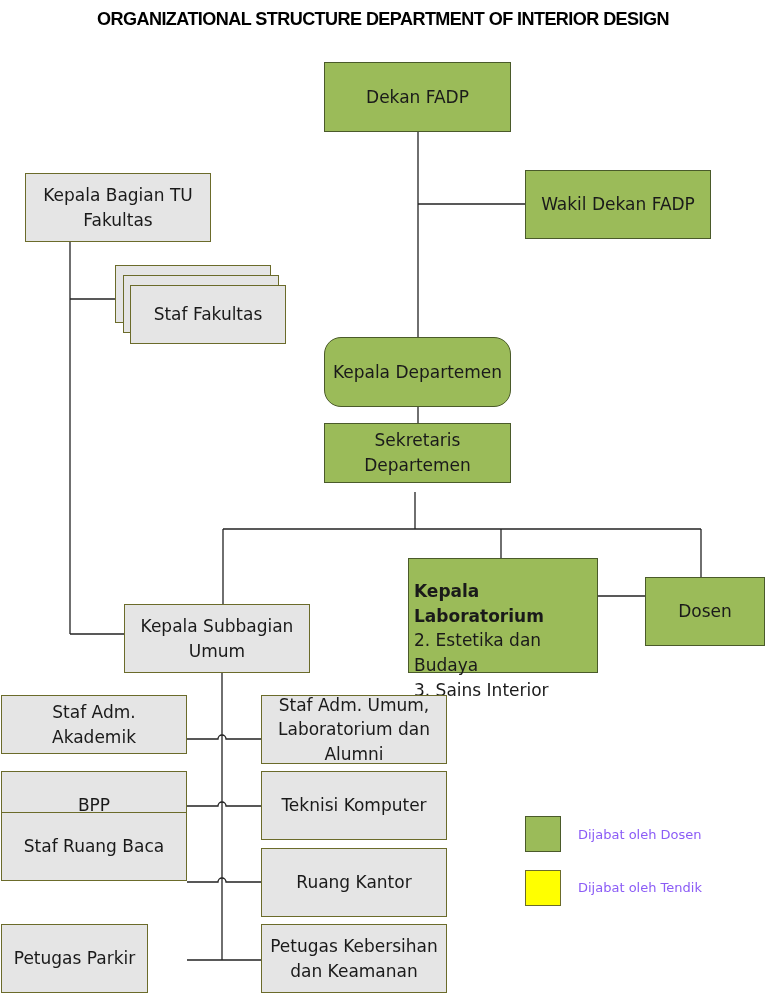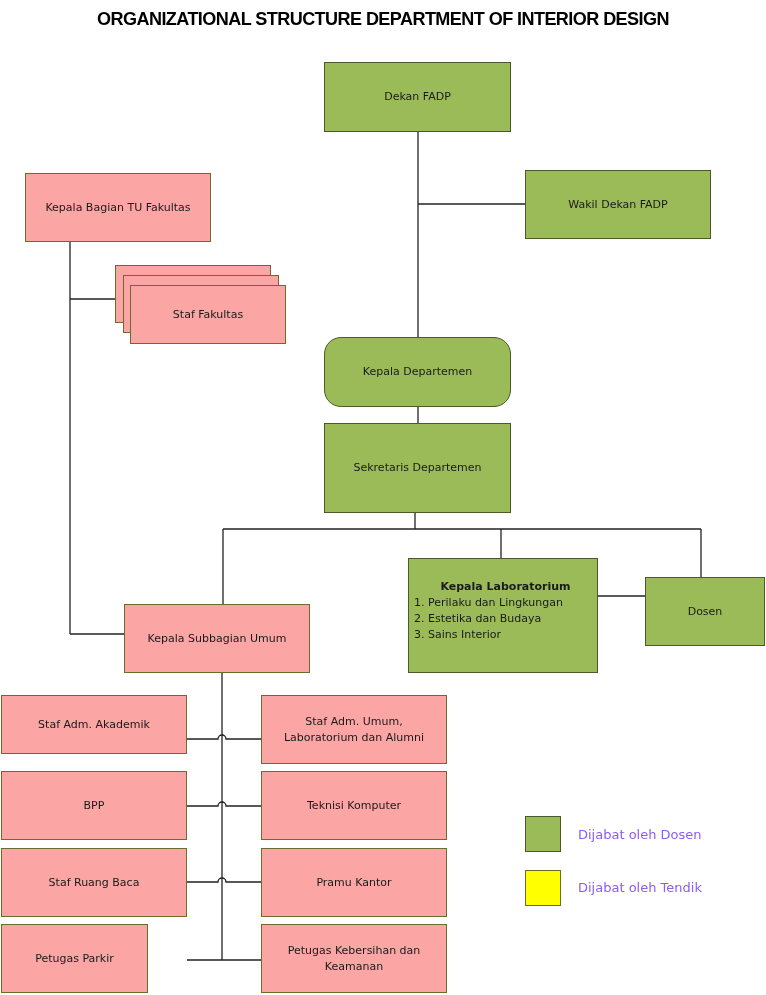--- a/index.html
+++ b/index.html
@@ -4,23 +4,23 @@
   <style>
     html, body { margin: 0; padding: 0; background: #ffffff; }
     body { width: 766px; height: 995px; position: relative; overflow: hidden;
            font-family: "DejaVu Sans", "Liberation Sans", sans-serif; }
     .title { position: absolute; left: 0; top: 8px; width: 766px; text-align: center;
              font-family: "Liberation Sans", sans-serif; font-weight: bold; font-size: 19px;
              letter-spacing: -0.6px; color: #000; transform: scaleX(0.95); }
     svg.lines { position: absolute; left: 0; top: 0; width: 766px; height: 995px; }
     .box { position: absolute; box-sizing: border-box; border: 1.5px solid #3a3a2a;
            display: flex; align-items: center; justify-content: center; text-align: center;
-           font-size: 11px; color: #1a1a1a; line-height: 1.45; padding: 0 6px; }
+           font-size: 17px; color: #1a1a1a; line-height: 1.45; padding: 0 6px; }
     .green { background: #9bbb59; border-color: #4a5a2a; }
-    .yellow { background: #fca5a5; border-color: #6b6b2a; }
+    .yellow { background: #e5e5e5; border-color: #6b6b2a; }
     .lab { flex-direction: column; align-items: flex-start; justify-content: flex-start;
            padding: 20px 0 0 5px; text-align: left; }
     .lab .lab-title { font-weight: bold; align-self: center; }
     .legend-swatch { position: absolute; width: 36px; height: 36px; box-sizing: border-box;
                      border: 1.5px solid #3a3a2a; }
     .legend-label { position: absolute; font-size: 13px; color: #8b5cf6; }
   </style>
 </head>
 <body>
 
@@ -72,60 +72,59 @@
 <div class="box yellow" style="left:115px;top:265px;width:156px;height:58px;"></div>
 <div class="box yellow" style="left:123px;top:275px;width:156px;height:58px;"></div>
 <div class="box yellow" style="left:130px;top:285px;width:156px;height:59px;">
   <span>Staf Fakultas</span>
 </div>
 
 <div class="box green" style="left:324px;top:337px;width:187px;height:70px;border-radius:17px;">
   <span>Kepala Departemen</span>
 </div>
 
-<div class="box green" style="left:324px;top:423px;width:187px;height:90px;">
+<div class="box green" style="left:324px;top:423px;width:187px;height:60px;">
   <span>Sekretaris Departemen</span>
 </div>
 
 <div class="box green lab" style="left:408px;top:558px;width:190px;height:115px;">
   <span class="lab-title">Kepala Laboratorium</span>
-  <span>1. Perilaku dan Lingkungan</span>
   <span>2. Estetika dan Budaya</span>
   <span>3. Sains Interior</span>
 </div>
 
 <div class="box green" style="left:645px;top:577px;width:120px;height:69px;">
   <span>Dosen</span>
 </div>
 
 <div class="box yellow" style="left:124px;top:604px;width:186px;height:69px;">
   <span>Kepala Subbagian Umum</span>
 </div>
 
 <div class="box yellow" style="left:1px;top:695px;width:186px;height:59px;">
   <span>Staf Adm. Akademik</span>
 </div>
 <div class="box yellow" style="left:1px;top:771px;width:186px;height:69px;">
   <span>BPP</span>
 </div>
-<div class="box yellow" style="left:1px;top:848px;width:186px;height:69px;">
+<div class="box yellow" style="left:1px;top:812px;width:186px;height:69px;">
   <span>Staf Ruang Baca</span>
 </div>
 <div class="box yellow" style="left:1px;top:924px;width:147px;height:69px;">
   <span>Petugas Parkir</span>
 </div>
 
 <div class="box yellow" style="left:261px;top:695px;width:186px;height:69px;">
   <span>Staf Adm. Umum, Laboratorium dan Alumni</span>
 </div>
 <div class="box yellow" style="left:261px;top:771px;width:186px;height:69px;">
   <span>Teknisi Komputer</span>
 </div>
 <div class="box yellow" style="left:261px;top:848px;width:186px;height:69px;">
-  <span>Pramu Kantor</span>
+  <span>Ruang Kantor</span>
 </div>
 <div class="box yellow" style="left:261px;top:924px;width:186px;height:69px;">
   <span>Petugas Kebersihan dan Keamanan</span>
 </div>
 
 <div>
   <div class="legend-swatch" style="left:525px;top:816px;background:#9bbb59;border-color:#4a5a2a;"></div>
   <div class="legend-label" style="left:578px;top:827px;">Dijabat oleh Dosen</div>
   <div class="legend-swatch" style="left:525px;top:870px;background:#ffff00;border-color:#6b6b2a;"></div>
   <div class="legend-label" style="left:578px;top:880px;">Dijabat oleh Tendik</div>

